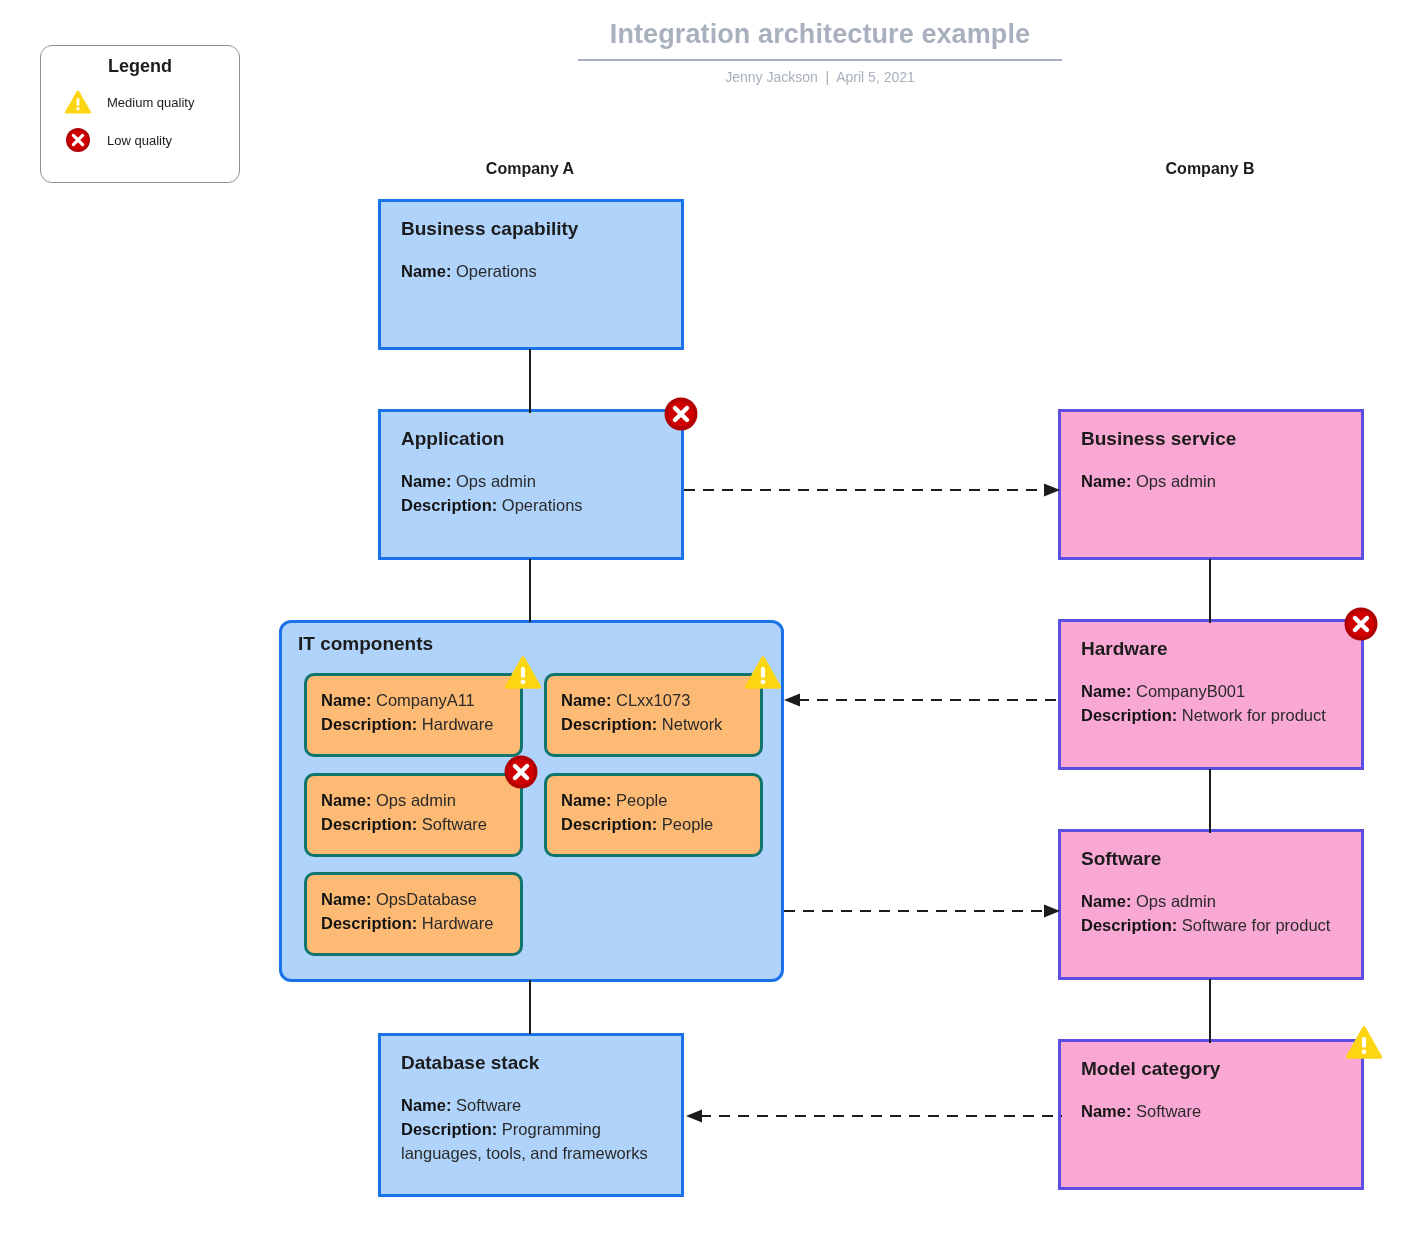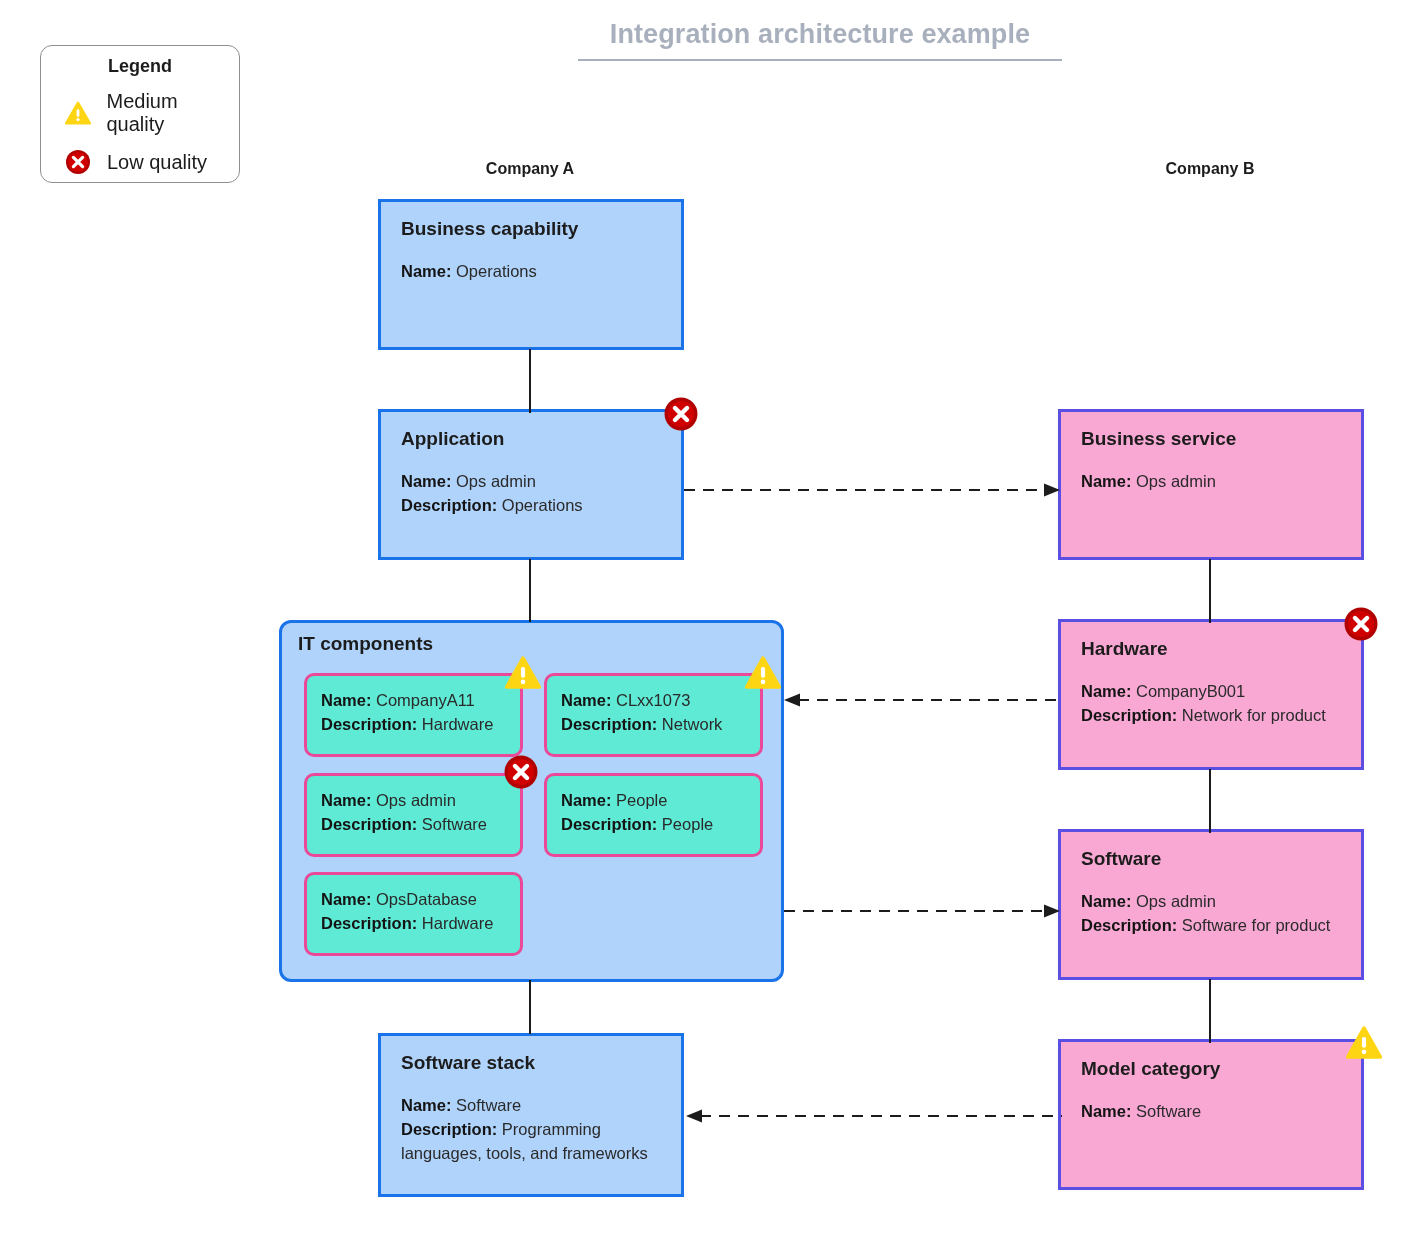--- a/index.html
+++ b/index.html
@@ -69,21 +69,21 @@
     padding-left: 20px;
   }
   .legend-row .lg-icon {
     width: 34px;
     display: flex;
     justify-content: center;
     align-items: center;
   }
   .legend-label {
     margin-left: 12px;
-    font-size: 20px;
+    font-size: 13px;
     color: #1c1c1c;
   }
 
   
   .col-header {
     position: absolute;
     font-size: 16px;
     font-weight: bold;
     color: #1c1c1c;
     text-align: center;
@@ -135,22 +135,22 @@
     background: #b0d3fb;
     border: 3px solid #1a73e8;
     border-radius: 12px;
   }
   #it-components > .node-title {
     margin: 10px 0 0 16px;
   }
   .subnode {
     position: absolute;
     box-sizing: border-box;
-    background: #5eead4;
-    border: 3px solid #ec4899;
+    background: #fdba74;
+    border: 3px solid #0f766e;
     border-radius: 10px;
     padding: 13px 14px 10px 14px;
   }
 
   
   .badge {
     position: absolute;
     width: 34px;
     height: 34px;
     z-index: 40;
@@ -170,20 +170,21 @@
     z-index: 2;
   }
 </style>
 </head>
 <body>
 
 <div id="canvas">
 
   <div class="title-block">
     <div class="doc-title">Integration architecture example</div>
+    <div class="doc-subtitle">Jenny Jackson  |  April 5, 2021</div>
   </div>
 
   <div class="legend">
     <div class="legend-title">Legend</div>
 
     <div class="legend-row">
       <span class="lg-icon">
         <svg width="26" height="24" viewBox="0 0 26 24">
           <path d="M13 1.6 L25 22.4 L1 22.4 Z" fill="#fdd512" stroke="#fdd512" stroke-width="2.2" stroke-linejoin="round"></path>
           <rect x="11.6" y="8.2" width="2.8" height="7.6" rx="1.3" fill="#ffffff"></rect>
@@ -338,21 +339,21 @@
   </div>
   <div class="badge" style="left:504px; top:755px;">
     <svg width="34" height="34" viewBox="0 0 26 26">
       <circle cx="13" cy="13" r="12.6" fill="#b00000"></circle>
       <circle cx="13" cy="13" r="10" fill="#d10000"></circle>
       <path d="M8.4 8.4 L17.6 17.6 M17.6 8.4 L8.4 17.6" stroke="#ffffff" stroke-width="3.4" stroke-linecap="round"></path>
     </svg>
   </div>
 
   <div class="node blue" style="left:378px; top:1033px; width:306px; height:164px;">
-    <div class="node-title">Software stack</div>
+    <div class="node-title">Database stack</div>
     <div class="node-field">
       <b>Name:</b>
       <span>Software</span>
     </div>
     <div class="node-field">
       <b>Description:</b>
       <span>Programming languages, tools, and frameworks</span>
     </div>
   </div>
 

